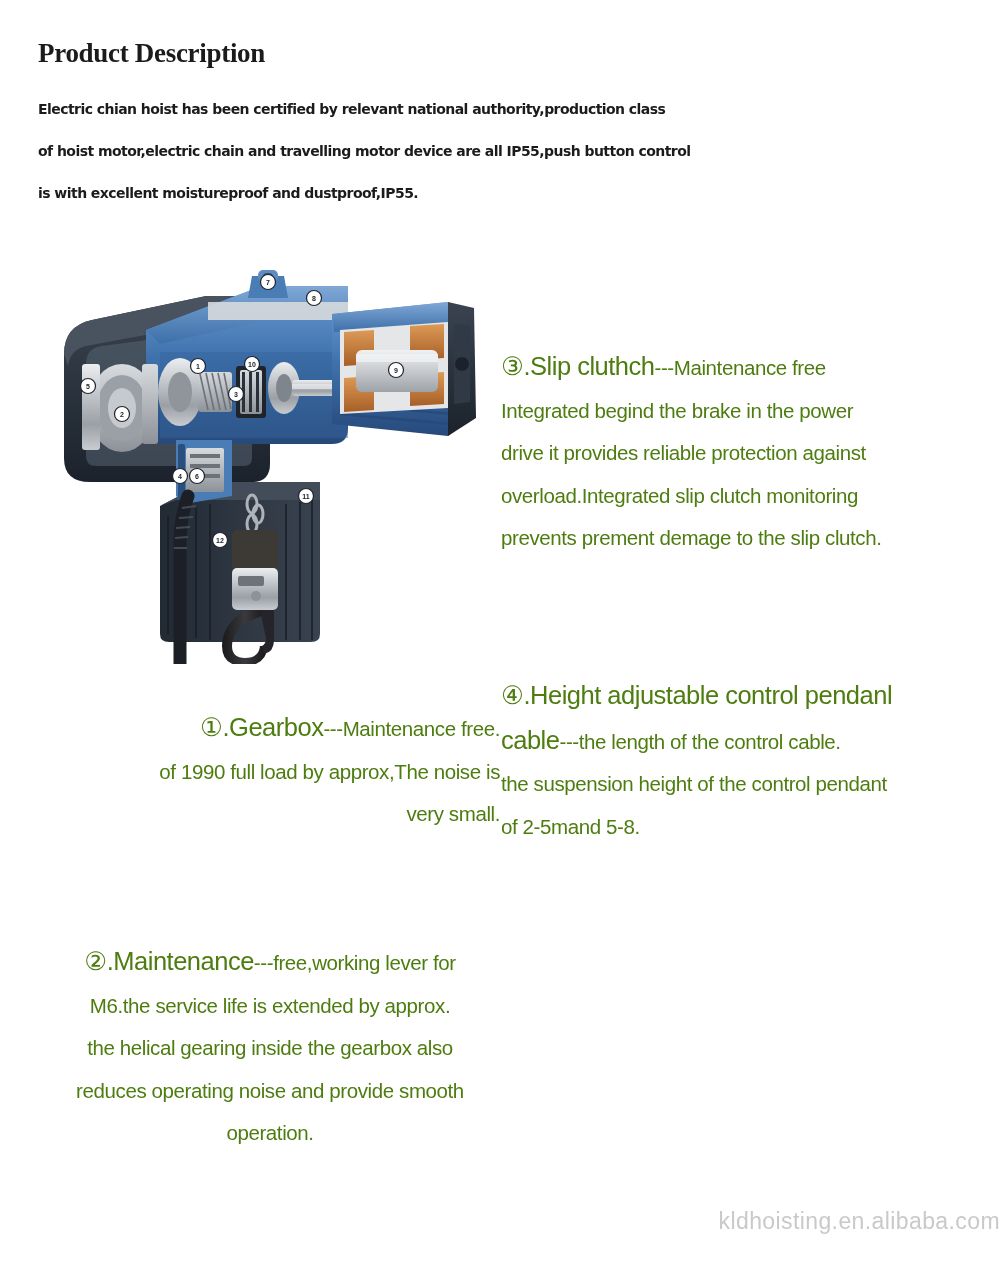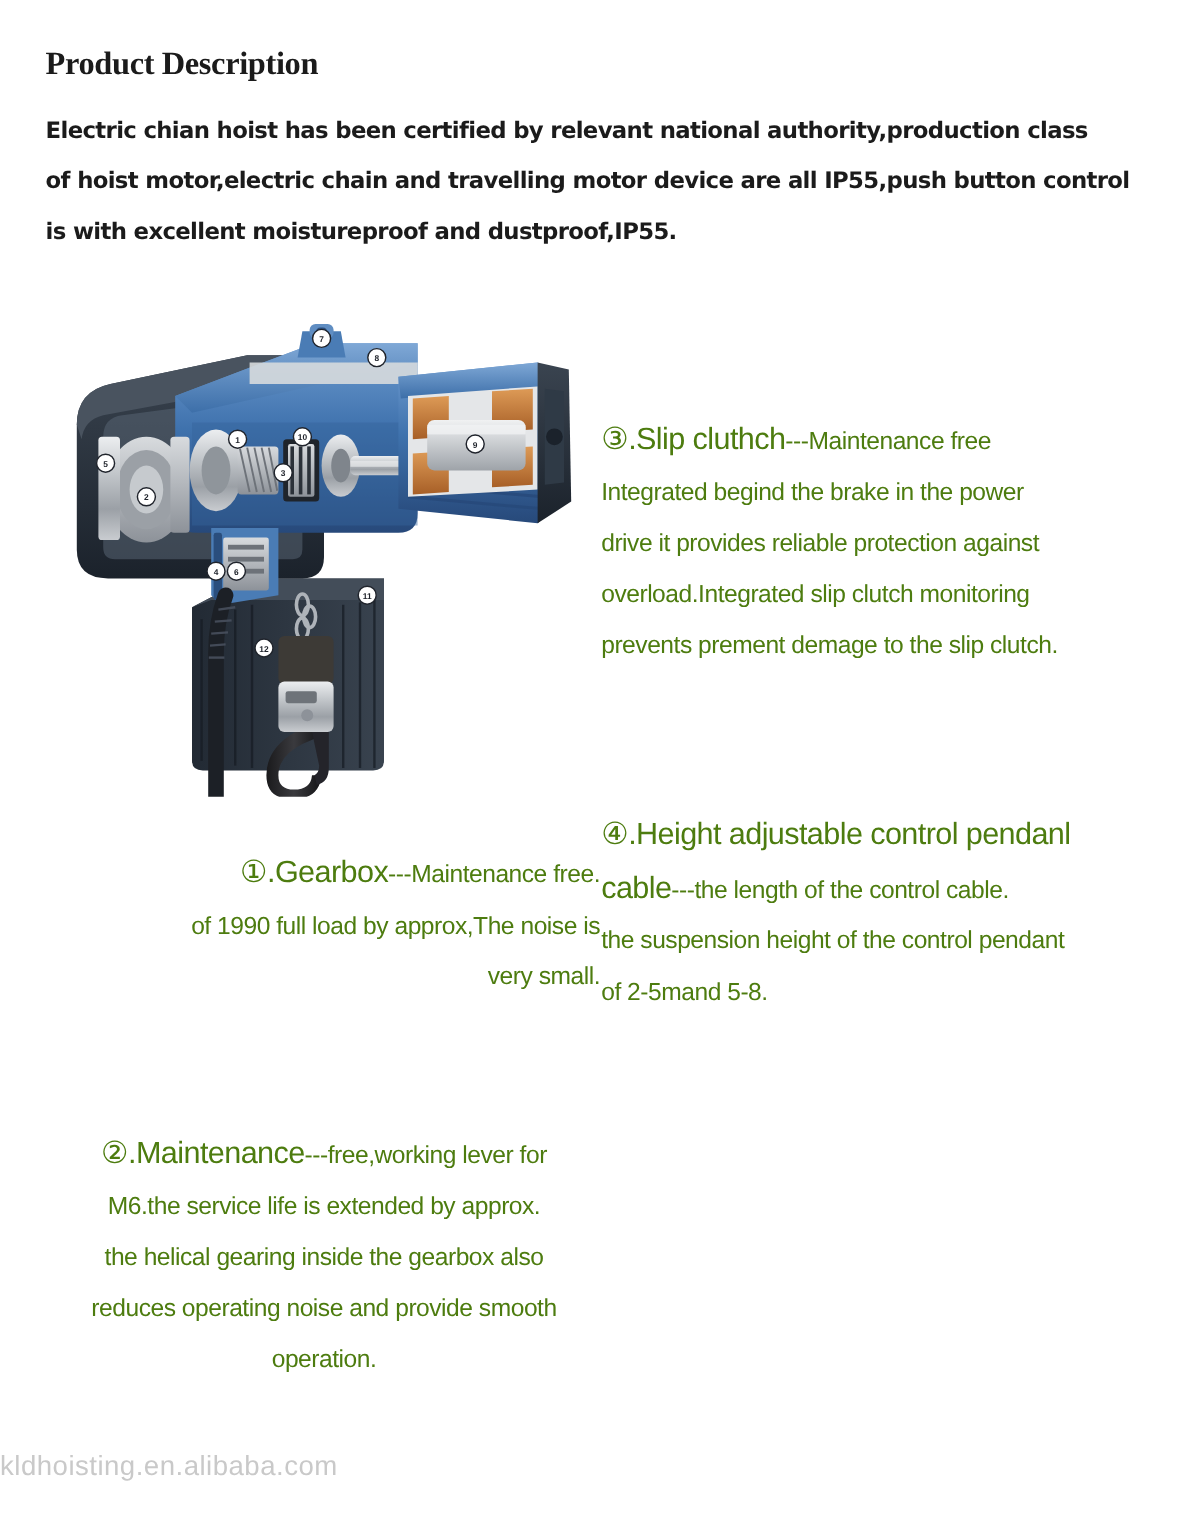--- a/index.html
+++ b/index.html
@@ -14,42 +14,42 @@
   
   .head-title{
     position:absolute; left:38px; top:38px;
     font-family:Liberation Serif, serif;
     font-size:27px; font-weight:600; letter-spacing:-0.3px;
     color:#1b1b1b; white-space:nowrap;
   }
   .head-para{
     position:absolute; left:38px; top:88px; width:900px;
     font-family:"DejaVu Sans", sans-serif;
-    font-size:19px; font-weight:600; letter-spacing:-0.55px;
+    font-size:14px; font-weight:600; letter-spacing:-0.55px;
     line-height:42px; color:#1b1b1b;
   }
   .head-para div{ white-space:nowrap; }
 
   
   .sec{ position:absolute; }
   .sec .ln{ white-space:nowrap; line-height:42.5px; }
   .sec-body{ font-size:20.5px; letter-spacing:-0.4px; color:#4d7c0f; }
   .big{ font-size:25.5px; letter-spacing:-0.5px; }
   .circnum{ font-size:25.5px; }
   .small-run{ font-size:20.5px; letter-spacing:-0.4px; }
 
   #sec1{ left:30px; top:706px;  width:470px;text-align:right; }
   #sec2{ left:30px; top:940px;  width:480px;text-align:center; }
   #sec3{ left:501px; top:345px; width:499px; }
   #sec4{ left:501px; top:626px; width:499px;margin-top:48px; }
 
   
   .watermark{
     position:absolute; left:0; right:0; top:1208px;
-    text-align:left; font-size:23px; letter-spacing:0.4px;
+    text-align:right; font-size:23px; letter-spacing:0.4px;
     color:#c9c9c9; font-weight:400;
   }
 
   
   .product-figure{
     position:absolute; left:56px; top:268px;
     width:424px; height:396px;
   }
   .product-figure svg{ display:block; width:424px; height:396px; }
   .callout-txt{

